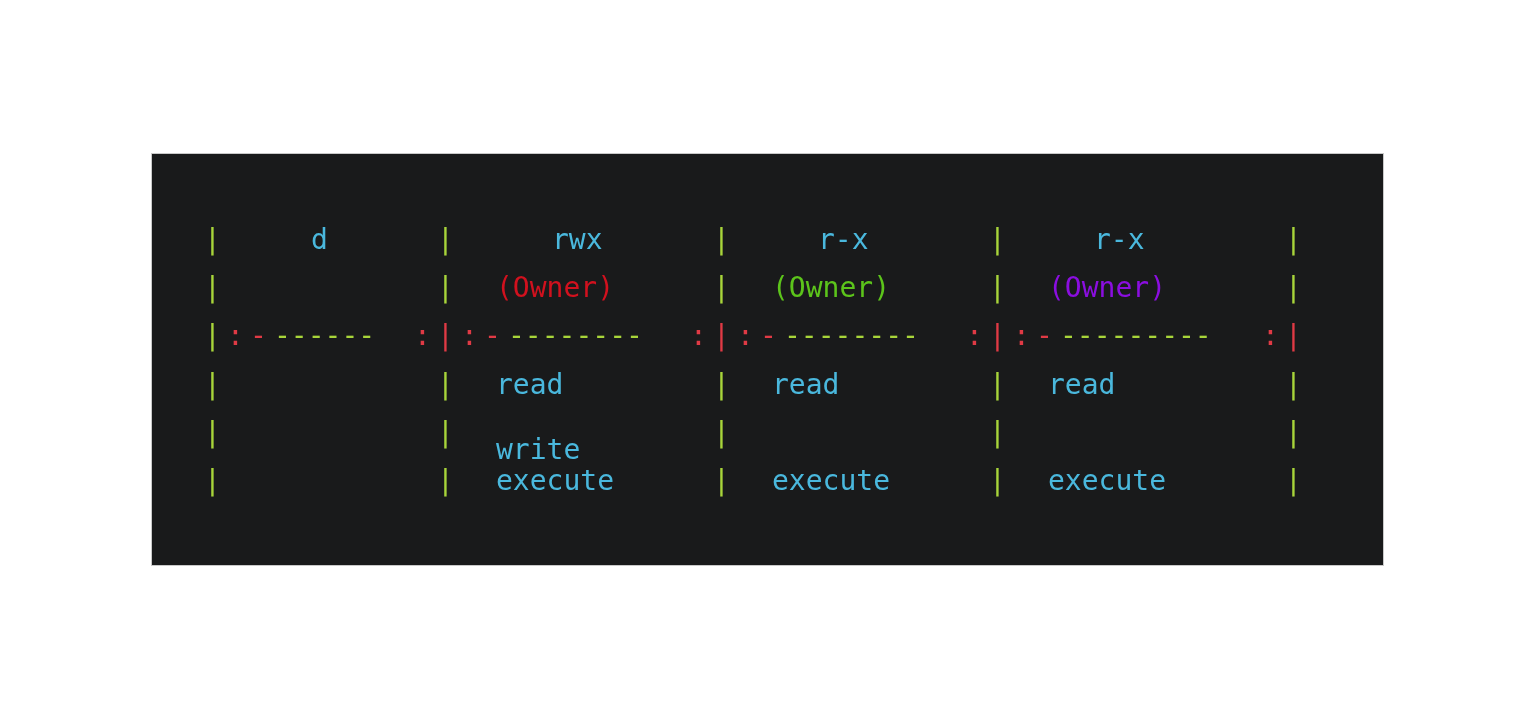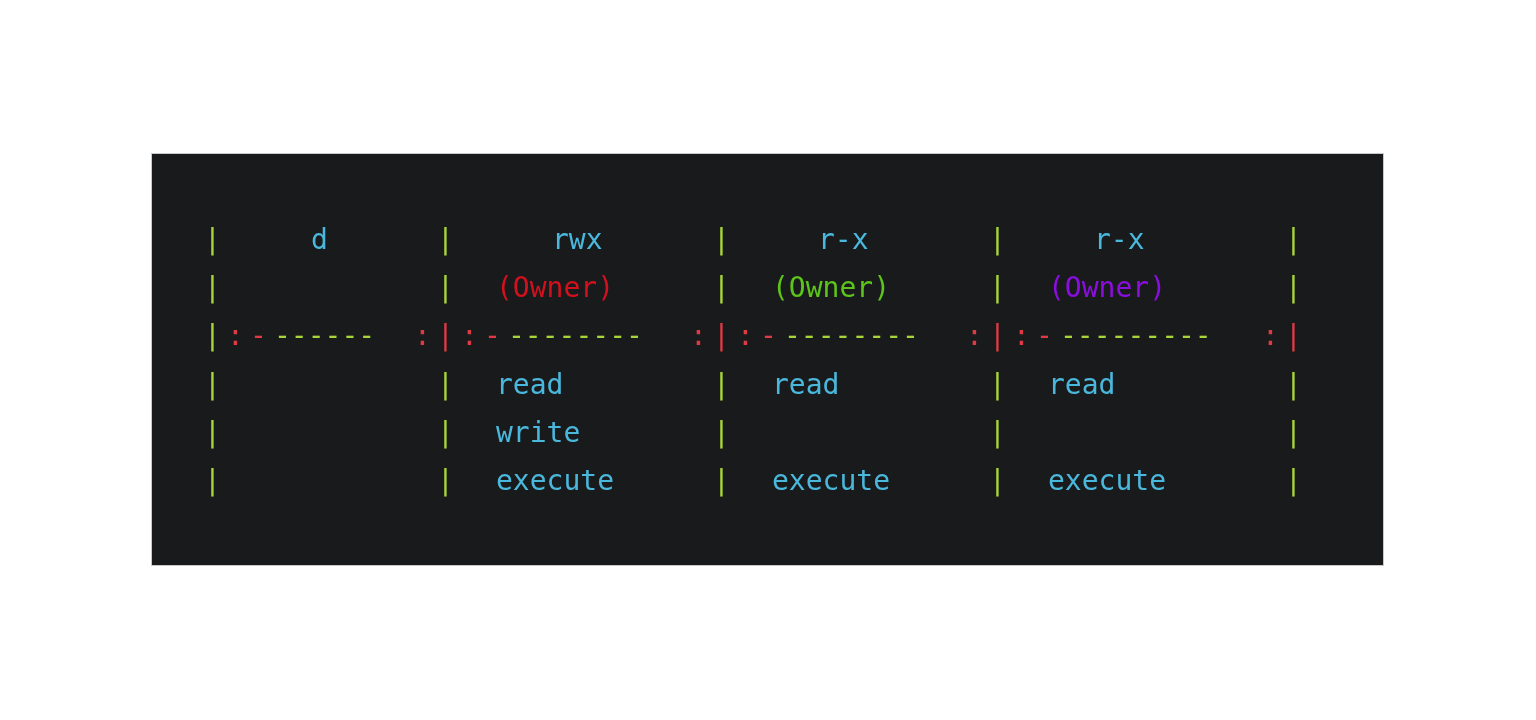--- a/index.html
+++ b/index.html
@@ -116,21 +116,21 @@
         <span class="c txt-blue" style="left:620px;">read</span>
         <span class="c pipe-g" style="left:837px;">|</span>
         <span class="c txt-blue" style="left:896px;">read</span>
         <span class="c pipe-g" style="left:1133px;">|</span>
       </div>
 
       
       <div class="row" style="top:255px;">
         <span class="c pipe-g" style="left:52px;">|</span>
         <span class="c pipe-g" style="left:285px;">|</span>
-        <span class="c txt-blue" style="left:344px;">write</span>
+        <span class="c txt-blue" style="left:344px;margin-top:17px;">write</span>
         <span class="c pipe-g" style="left:561px;">|</span>
         
         <span class="c pipe-g" style="left:837px;">|</span>
         
         <span class="c pipe-g" style="left:1133px;">|</span>
       </div>
 
       
       <div class="row" style="top:303px;">
         <span class="c pipe-g" style="left:52px;">|</span>

